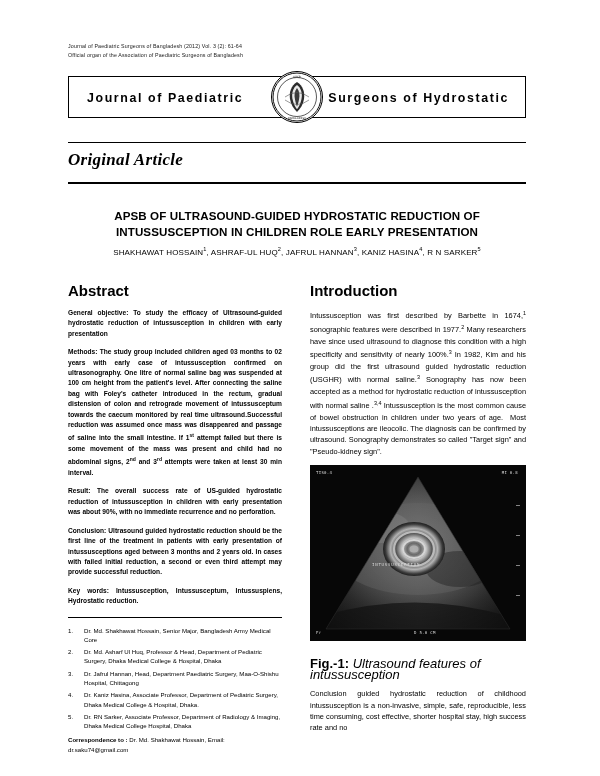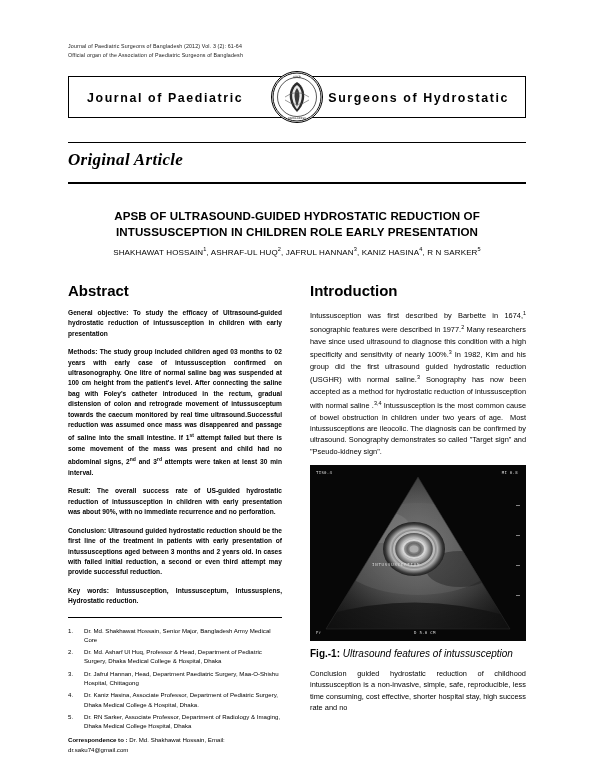--- a/index.html
+++ b/index.html
@@ -188,23 +188,23 @@
   
   .figure {
     position: relative;
     width: 216px;
     height: 176px;
     background: #0a0a0a;
     margin: 6px 0 4px 0;
     overflow: hidden;
   }
   .fig-caption {
-    font-size: 10px;
+    font-size: 13px;
     line-height: 10.5px;
-    margin: 8px 0 8px 0;
+    margin: 18px 0 8px 0;
   }
   .fig-caption b { font-weight: bold; }
   .fig-caption i { font-style: italic; }
   .us-text {
     position: absolute;
     color: #d8d8d8;
     font-family: "DejaVu Sans Mono", monospace;
     font-size: 4px;
     letter-spacing: 0.3px;
   }

